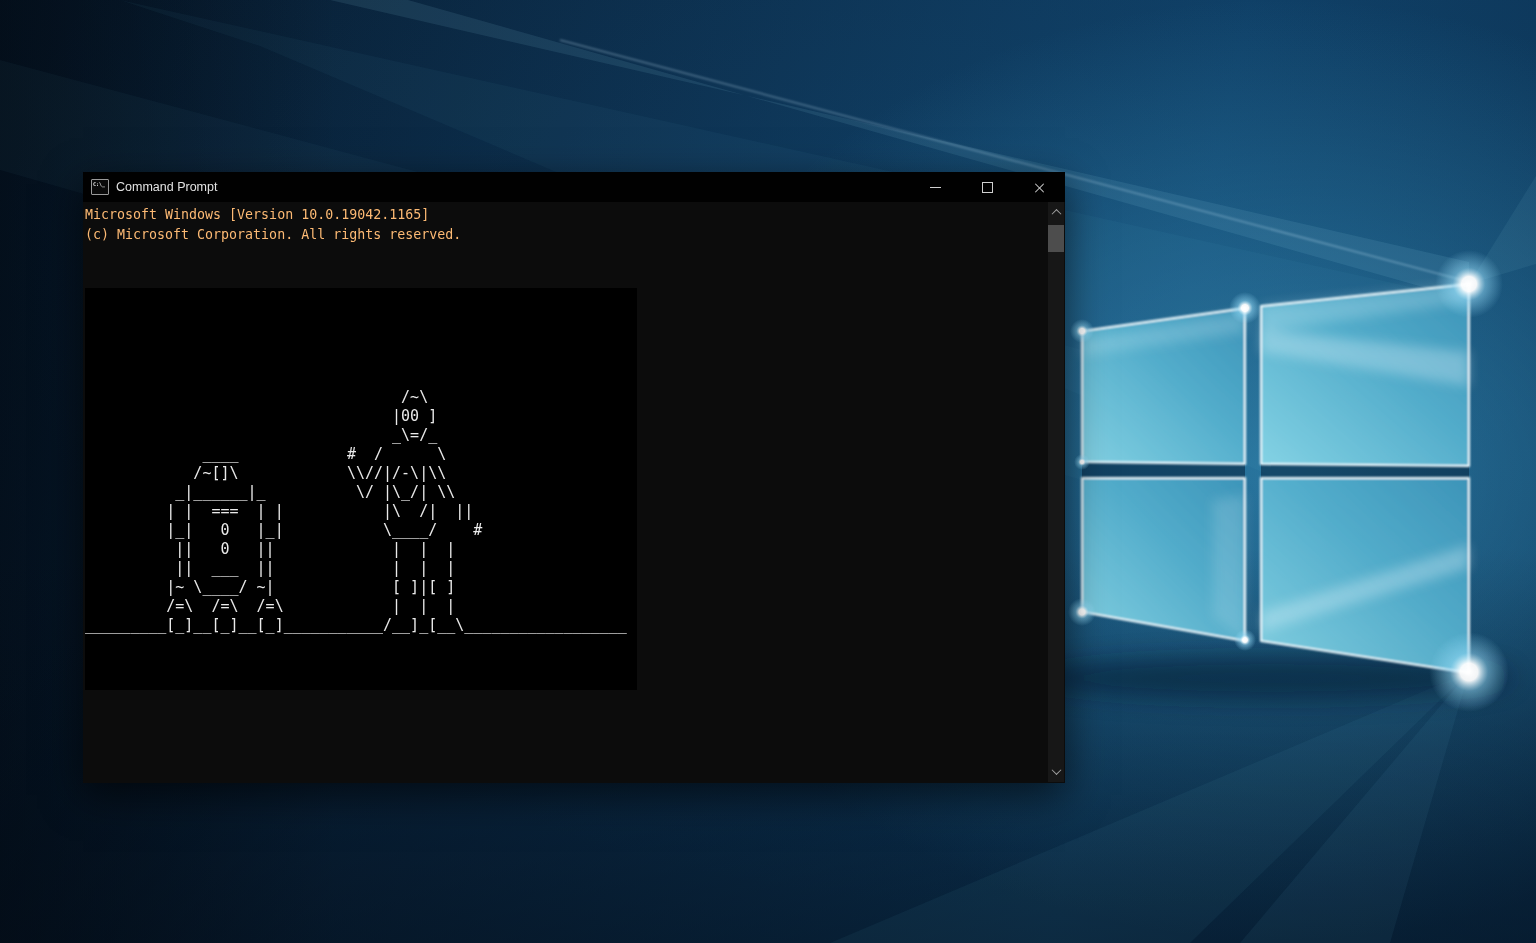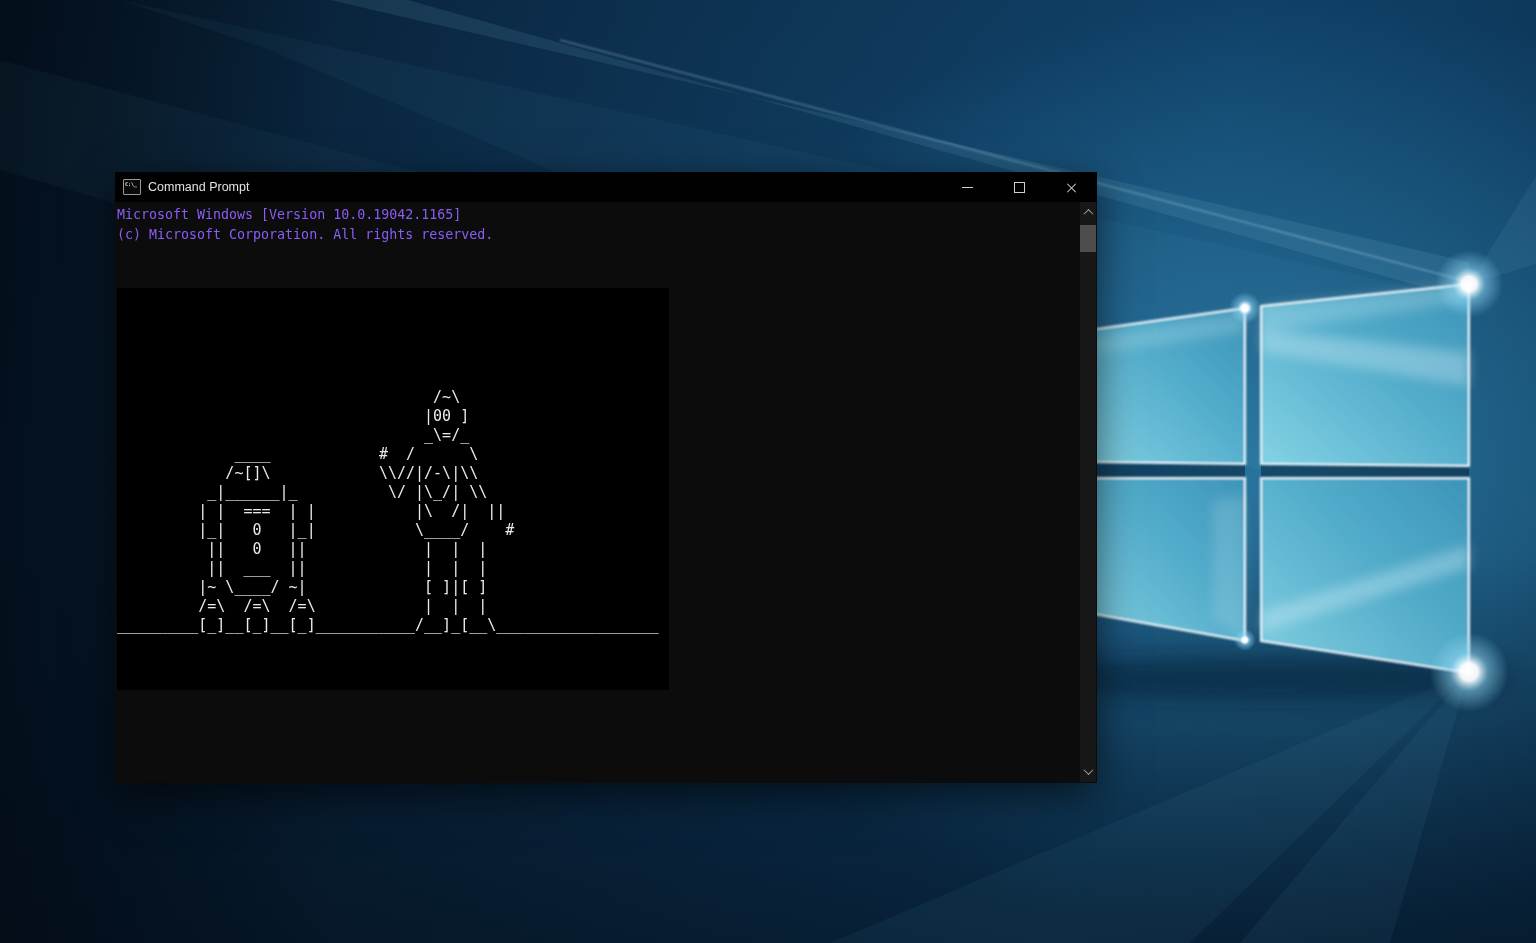--- a/index.html
+++ b/index.html
@@ -12,39 +12,39 @@
       linear-gradient(102deg,#061728 0%,#0a2742 34%,#0d3a5f 72%,#0b3050 100%);
   }
   #screen::before{content:"";position:absolute;inset:0;pointer-events:none;
     background:
       linear-gradient(to bottom, rgba(0,0,0,0) 58%, rgba(2,9,18,.5) 100%),
       linear-gradient(to right, rgba(1,6,13,.5), rgba(1,6,13,0) 22%);}
   .wp-svg{position:absolute;left:0;top:0;z-index:1;}
 
   
   .cmd-window{position:absolute;left:83px;top:172px;width:982px;height:611px;z-index:5;
-    box-shadow:0 12px 38px rgba(0,0,0,.6);background:#0c0c0c;margin-left:32px;}
+    box-shadow:0 12px 38px rgba(0,0,0,.6);background:#0c0c0c;}
   .titlebar{position:absolute;left:0;top:0;right:0;height:30px;background:#010101;
     display:flex;align-items:center;}
   .cmd-icon{width:16px;height:14px;margin-left:8px;border:1px solid #9a9a9a;border-radius:1px;
     background:#0a0a0a;position:relative;flex:0 0 auto;}
   .cmd-icon::before{content:"C:\\_";position:absolute;left:1px;top:1px;
     font:bold 5px/6px "DejaVu Sans Mono", monospace;color:#e8e8e8;}
   .window-title{margin-left:7px;font-size:12.5px;color:#e2e2e2;}
   .tb-buttons{margin-left:auto;display:flex;height:30px;}
   .tb-btn{width:52px;height:30px;display:flex;align-items:center;justify-content:center;}
   .min-glyph{width:11px;height:1px;background:#cfcfcf;}
   .max-glyph{width:9px;height:9px;border:1px solid #cfcfcf;}
   .x-glyph{position:relative;width:11px;height:11px;}
   .x-glyph::before,.x-glyph::after{content:"";position:absolute;left:5px;top:0;width:1px;height:12px;background:#cfcfcf;}
   .x-glyph::before{transform:rotate(45deg);} .x-glyph::after{transform:rotate(-45deg);}
 
   .console{position:absolute;left:0;top:30px;right:0;bottom:0;background:#0c0c0c;overflow:hidden;}
   .console-text{position:absolute;left:2px;top:3px;margin:0;
-    font:13.3px/20px "DejaVu Sans Mono", monospace;color:#8b5cf6;white-space:pre;}
+    font:13.3px/20px "DejaVu Sans Mono", monospace;color:#fdba74;white-space:pre;}
   .art-box{position:absolute;left:2px;top:86px;width:552px;height:402px;background:#000;}
   .art-box pre{position:absolute;left:0;top:100px;margin:0;
     font:15px/19px "DejaVu Sans Mono", monospace;color:#eaeaea;white-space:pre;}
 
   
   .scrollbar{position:absolute;top:0;right:1px;width:16px;bottom:1px;background:#171717;}
   .scroll-btn{position:absolute;left:0;width:16px;height:17px;display:flex;align-items:center;justify-content:center;}
   .scroll-up{top:2px;} .scroll-down{bottom:2px;}
   .chev{width:6px;height:6px;border-left:1.5px solid #9f9f9f;border-top:1.5px solid #9f9f9f;}
   .chev-up{transform:rotate(45deg) translate(1px,1px);}

